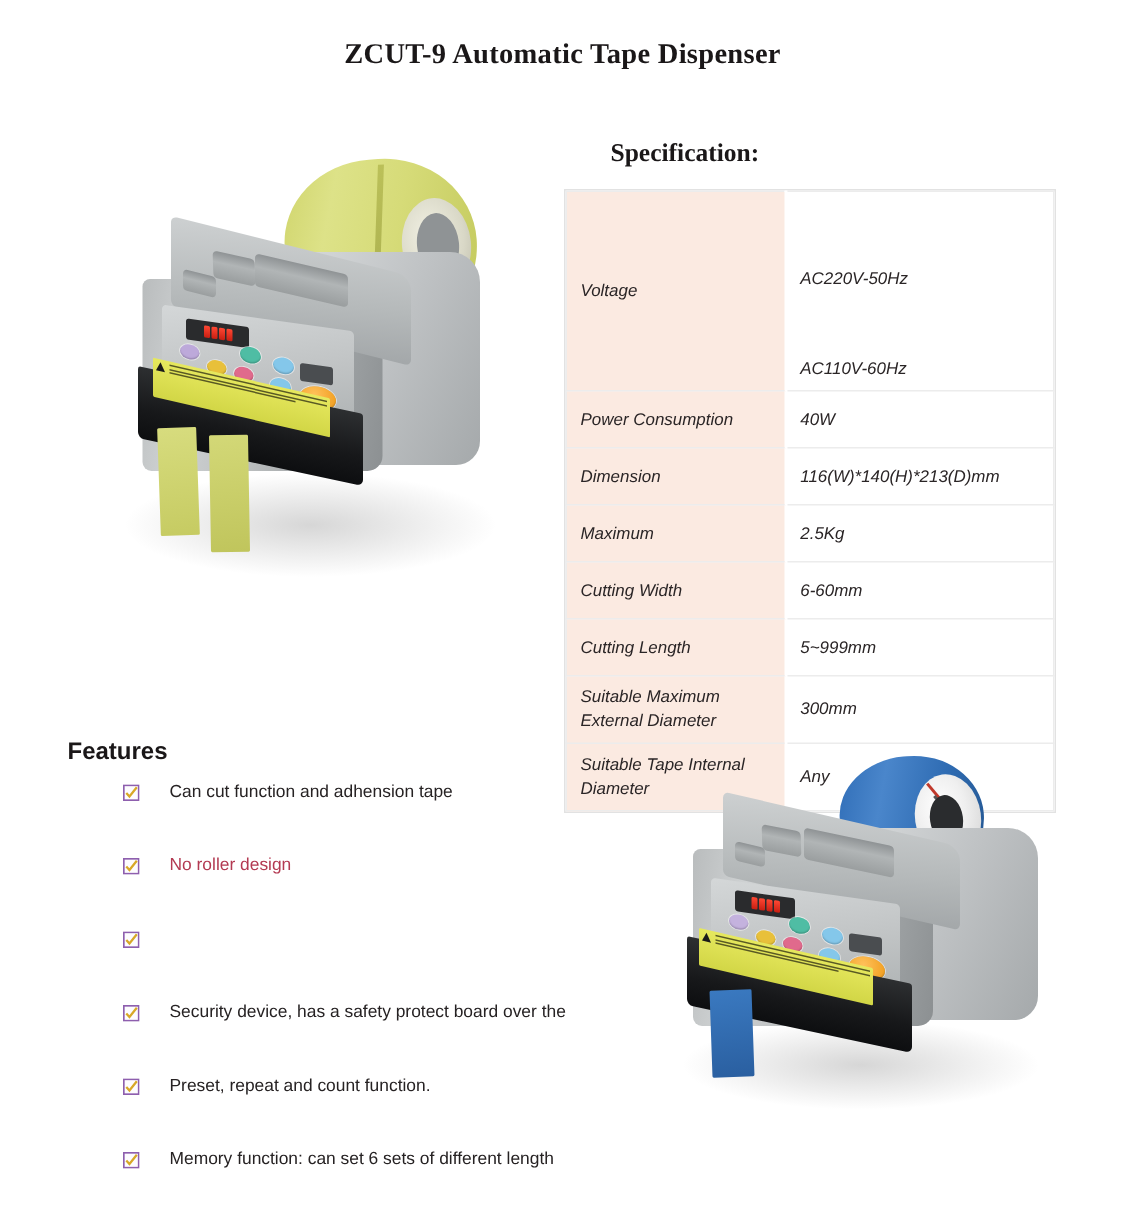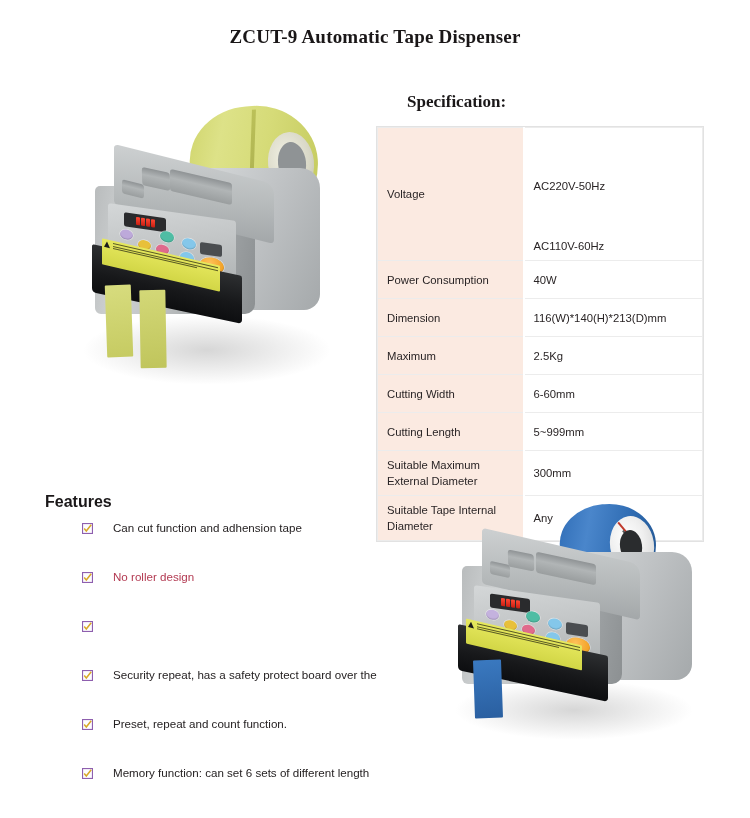--- a/index.html
+++ b/index.html
@@ -51,20 +51,21 @@
     left: 376px;
     width: 328px;
     border: 1px solid #e2e2e2;
     background: #ffffff;
   }
   table.spec {
     border-collapse: collapse;
     width: 100%;
     font-size: 11.3px;
     color: #2a2526;
+    font-style: italic;
   }
   table.spec td {
     border: 1px solid #ececec;
     padding: 6px 8px 6px 9px;
     vertical-align: middle;
     line-height: 1.42;
   }
   table.spec td.k {
     width: 146px;
     background: #fbeae1;
@@ -355,21 +356,21 @@
     </span>
   </div>
 
   <div class="feature-row">
     <span class="chk">
       <svg width="11" height="11" viewBox="0 0 11 11">
         <rect x="0.5" y="0.5" width="10" height="10" fill="#fdfcfe" stroke="#8e5fae" stroke-width="1.2"></rect>
         <path d="M2.2 5.6 L4.3 8.0 L9.2 1.8" fill="none" stroke="#d8a828" stroke-width="1.5"></path>
       </svg>
     </span>
-    <span class="feature-text">Security repeat, has a safety protect board over the</span>
+    <span class="feature-text">Security device, has a safety protect board over the</span>
   </div>
 
 
   <div class="feature-row">
     <span class="chk">
       <svg width="11" height="11" viewBox="0 0 11 11">
         <rect x="0.5" y="0.5" width="10" height="10" fill="#fdfcfe" stroke="#8e5fae" stroke-width="1.2"></rect>
         <path d="M2.2 5.6 L4.3 8.0 L9.2 1.8" fill="none" stroke="#d8a828" stroke-width="1.5"></path>
       </svg>
     </span>

